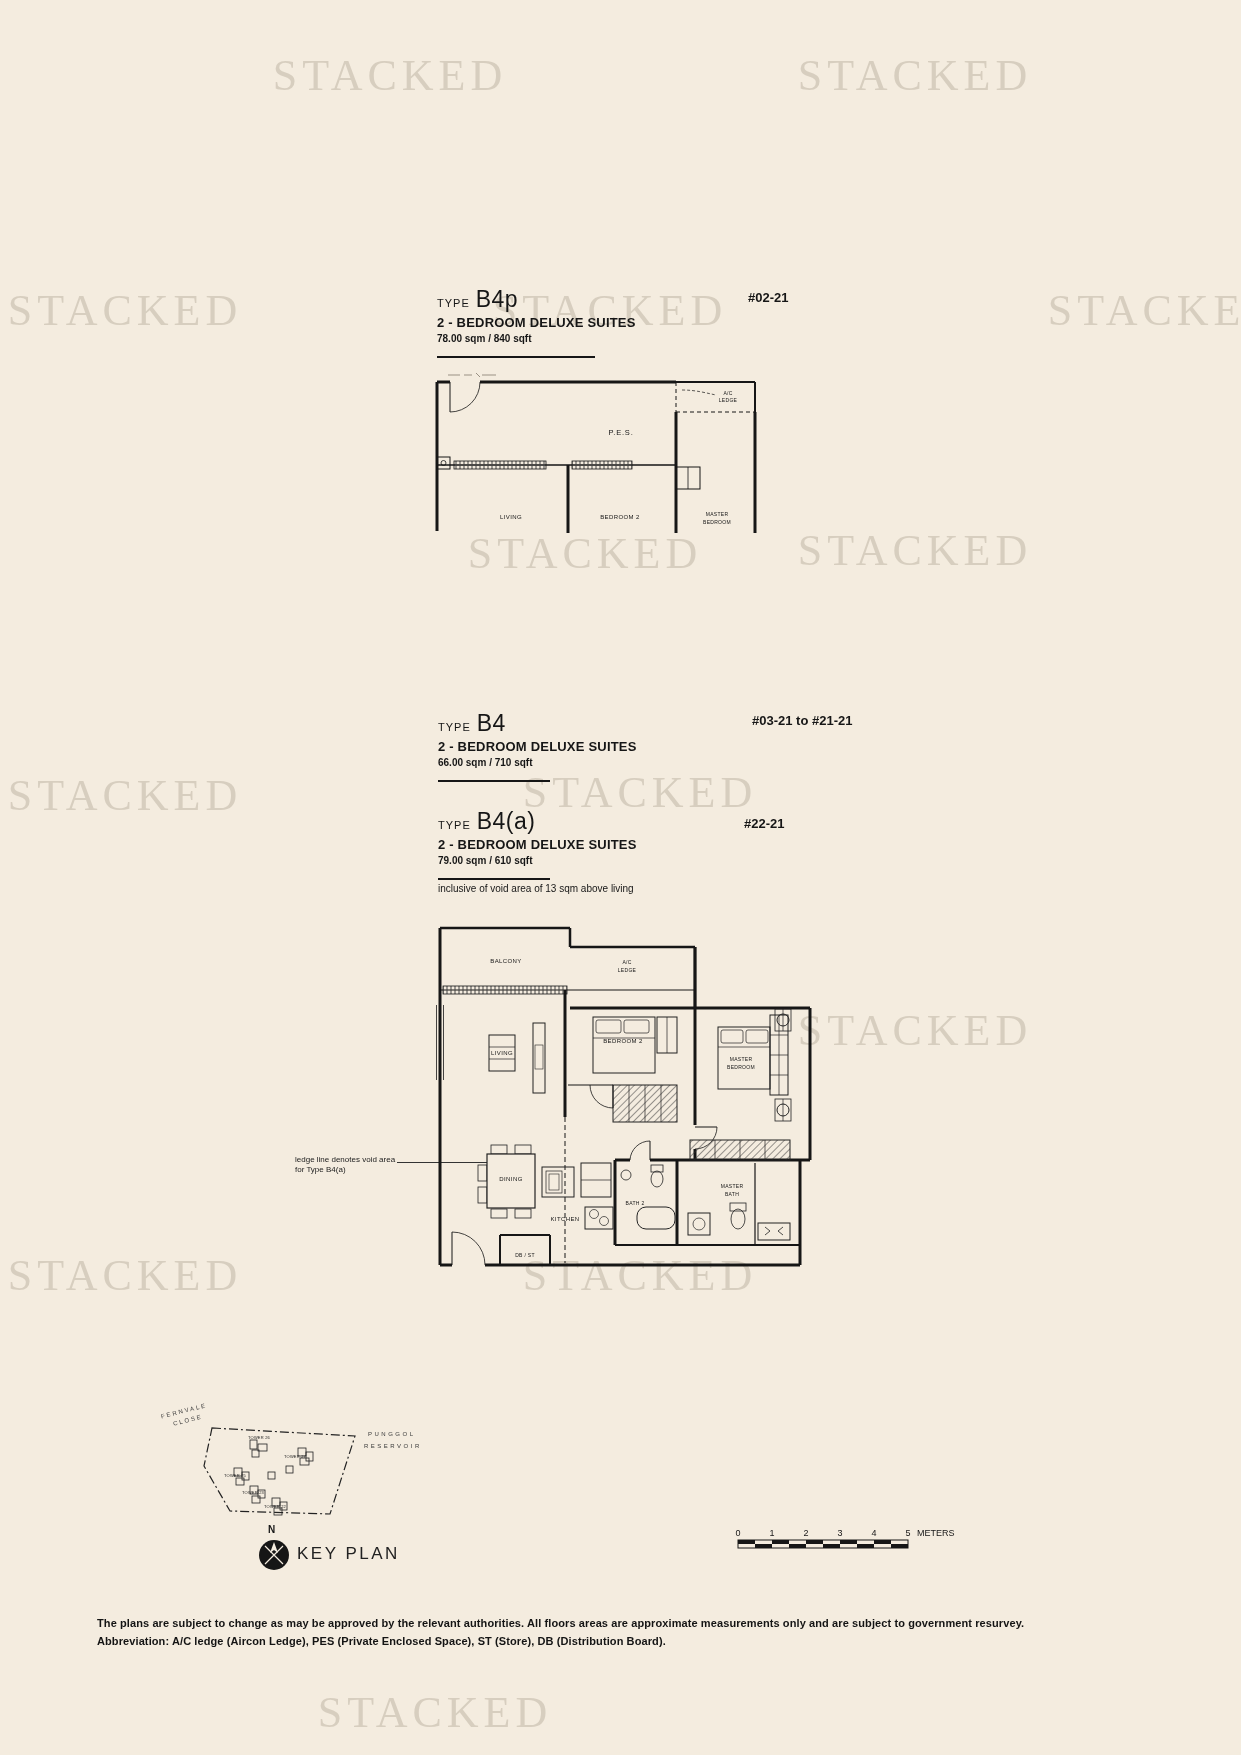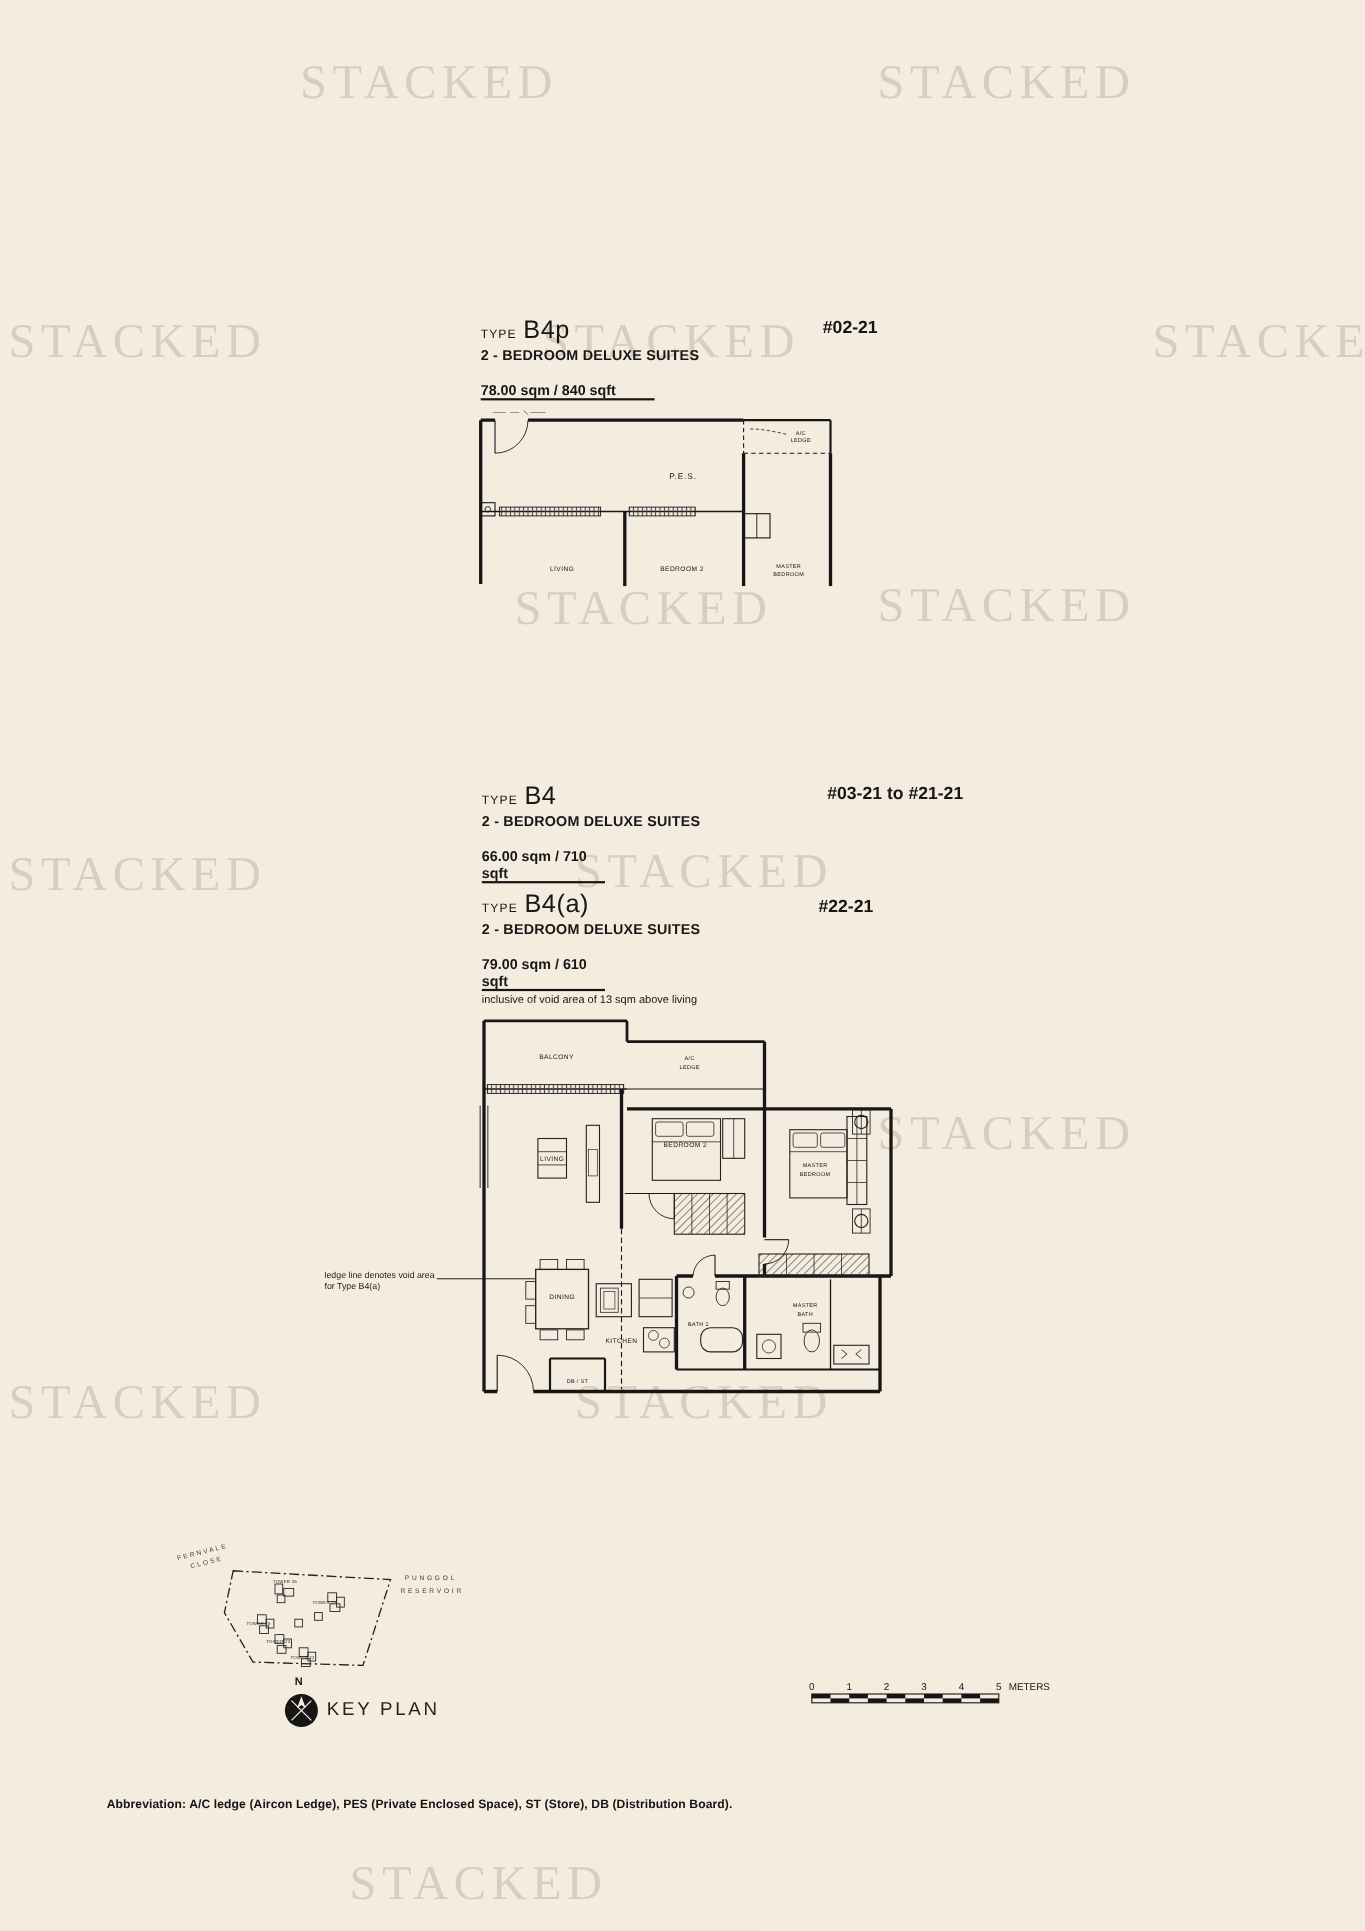--- a/index.html
+++ b/index.html
@@ -6,23 +6,23 @@
   body{background:#e8e0d4;}
   .canvas{position:relative;width:1241px;height:1755px;background:#f4ecdf;overflow:hidden;
           font-family:"Liberation Sans",sans-serif;color:#161616;}
   .wm{position:absolute;transform:translate(-50%,-50%);font-family:"Liberation Serif",serif;
       font-size:44px;letter-spacing:5px;color:rgba(158,146,126,0.33);white-space:nowrap;user-select:none;}
   .unit-header{position:absolute;}
   .type-line{display:flex;align-items:baseline;gap:6px;}
   .type-word{font-size:11px;letter-spacing:1px;font-weight:400;}
   .type-name{font-size:23px;font-weight:400;letter-spacing:0.5px;}
   .desc{font-size:13px;font-weight:700;letter-spacing:0.2px;margin-top:2px;}
-  .area{font-size:13px;font-weight:600;border-bottom:2px solid #161616;padding-bottom:0;margin-top:17px;}
+  .area{font-size:10px;font-weight:600;border-bottom:2px solid #161616;padding-bottom:12px;margin-top:3px;}
   .area-note{font-size:10px;font-weight:400;margin-top:3px;}
-  .unit-no{position:absolute;font-size:16px;font-weight:600;}
+  .unit-no{position:absolute;font-size:13px;font-weight:600;}
   .void-note{position:absolute;font-size:8px;line-height:10px;color:#222;}
   .leader{position:absolute;border-top:1px solid #333;height:0;}
   svg text{fill:#161616;}
   .rl{font-family:"Liberation Sans",sans-serif;font-size:6px;letter-spacing:0.4px;}
   .rls{font-family:"Liberation Sans",sans-serif;font-size:5px;letter-spacing:0.3px;}
   .pes{font-family:"Liberation Sans",sans-serif;font-size:7.5px;letter-spacing:0.8px;}
   .kp-road{font-family:"Liberation Sans",sans-serif;font-size:6px;letter-spacing:2px;fill:#3a3a3a;}
   .kp-water{font-family:"Liberation Sans",sans-serif;font-size:6px;letter-spacing:2.5px;fill:#3a3a3a;}
   .kp-tower{font-family:"Liberation Sans",sans-serif;font-size:4px;letter-spacing:0.2px;fill:#222;}
   .north-label{position:absolute;font-size:10px;font-weight:600;}
@@ -317,15 +317,16 @@
       <rect x="141" y="14" width="17" height="4" fill="#161616"></rect>
       <rect x="22" y="18" width="17" height="4" fill="#161616"></rect>
       <rect x="56" y="18" width="17" height="4" fill="#161616"></rect>
       <rect x="90" y="18" width="17" height="4" fill="#161616"></rect>
       <rect x="124" y="18" width="17" height="4" fill="#161616"></rect>
       <rect x="158" y="18" width="17" height="4" fill="#161616"></rect>
       <rect x="5" y="14" width="170" height="8" fill="none" stroke="#161616" stroke-width="1"></rect>
     </g>
   </svg>
 
+  <div class="disc-line" style="left:97px;top:1617px">The plans are subject to change as may be approved by the relevant authorities.  All floors areas are approximate measurements only and are subject to government resurvey.</div>
   <div class="disc-line" style="left:97px;top:1635px">Abbreviation: A/C ledge (Aircon Ledge), PES (Private Enclosed Space), ST (Store), DB (Distribution Board).</div>
 
 </div>
 
 </body></html>

